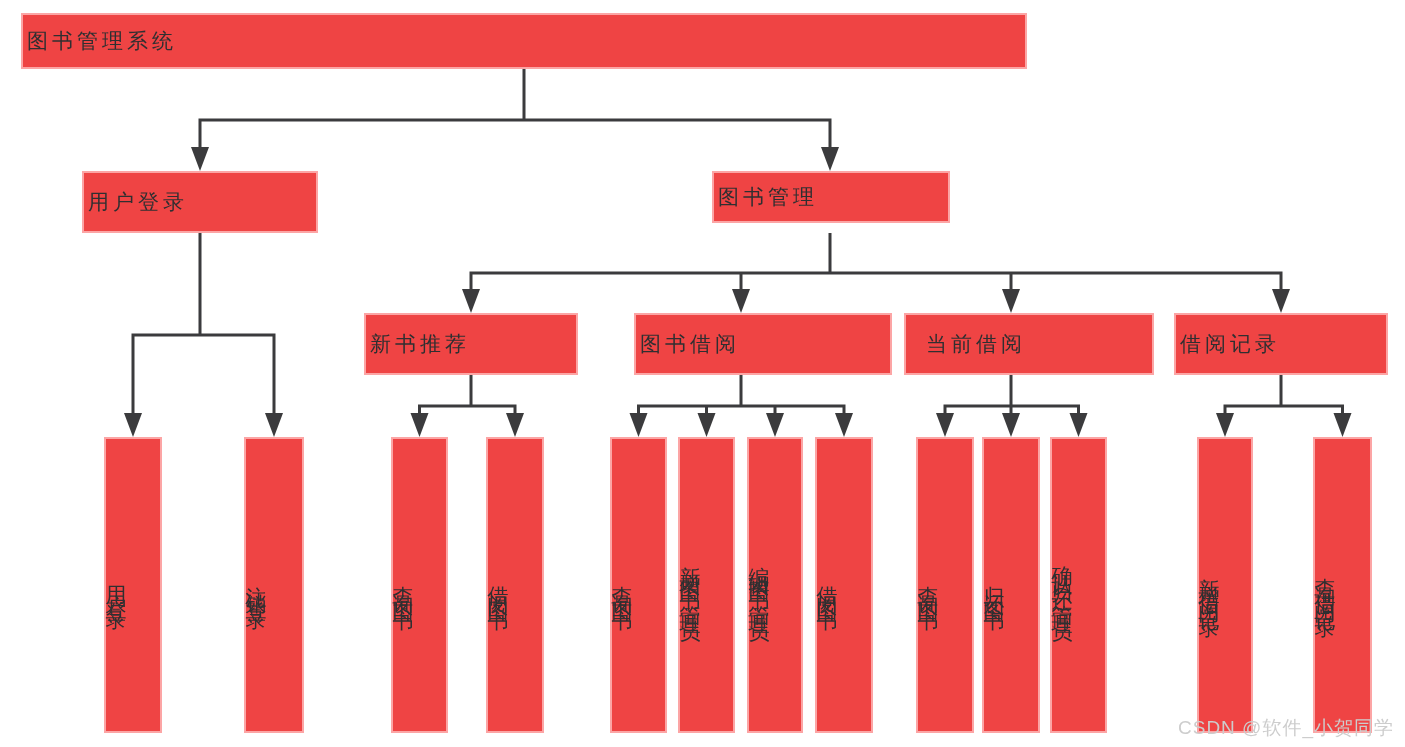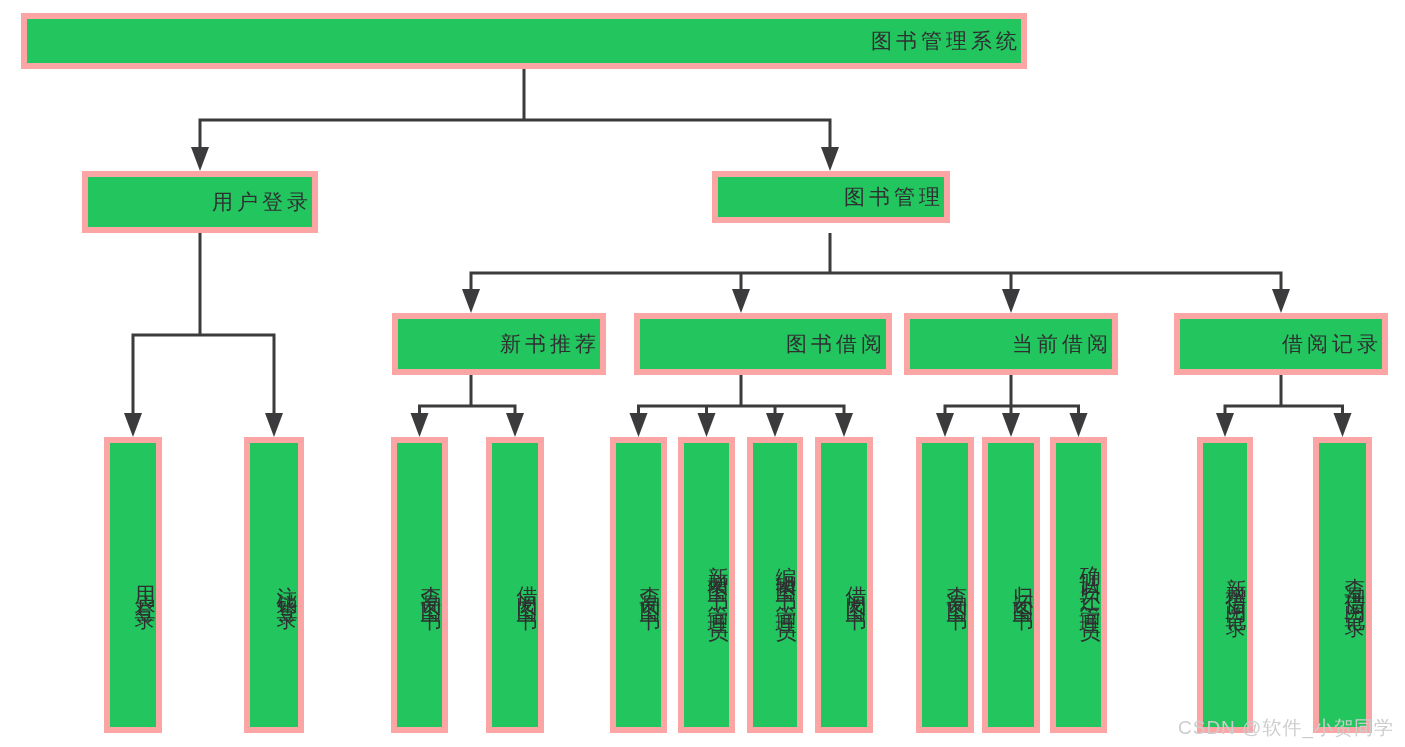--- a/index.html
+++ b/index.html
@@ -8,25 +8,25 @@
     width: 1405px;
     height: 747px;
     background: #ffffff;
     overflow: hidden;
     font-family: "Liberation Sans", sans-serif;
   }
   .edges { position: absolute; left: 0; top: 0; width: 1405px; height: 747px; }
   .node {
     position: absolute;
     box-sizing: border-box;
-    border: 6px solid #fca5a5;
-    background: #22c55e;
+    border: 2px solid #fca5a5;
+    background: #ef4444;
     display: flex;
     align-items: center;
-    justify-content: flex-end;
+    justify-content: flex-start;
     color: #2f2f31;
     z-index: 2;
   }
   .node.h span {
     font-size: 21px;
     letter-spacing: 4px;
     text-indent: 4px;
     white-space: nowrap;
   }
   .node.v span {
@@ -121,27 +121,27 @@
     <span>图书管理系统</span>
   </div>
 
   <div class="node h" style="left:82px; top:171px; width:236px; height:62px;">
     <span>用户登录</span>
   </div>
   <div class="node h" style="left:712px; top:171px; width:238px; height:52px;">
     <span>图书管理</span>
   </div>
 
-  <div class="node h" style="left:364px; top:313px; width:214px; height:62px;margin-left:28px;">
+  <div class="node h" style="left:364px; top:313px; width:214px; height:62px;">
     <span>新书推荐</span>
   </div>
   <div class="node h" style="left:634px; top:313px; width:258px; height:62px;">
     <span>图书借阅</span>
   </div>
-  <div class="node h" style="left:904px; top:313px; width:214px; height:62px;">
+  <div class="node h" style="left:904px; top:313px; width:250px; height:62px;padding-left:16px;">
     <span>当前借阅</span>
   </div>
   <div class="node h" style="left:1174px; top:313px; width:214px; height:62px;">
     <span>借阅记录</span>
   </div>
 
   <div class="node v" style="left:104px; top:437px; width:58px; height:296px;">
     <span>用户登录</span>
   </div>
   <div class="node v" style="left:244px; top:437px; width:60px; height:296px;">

